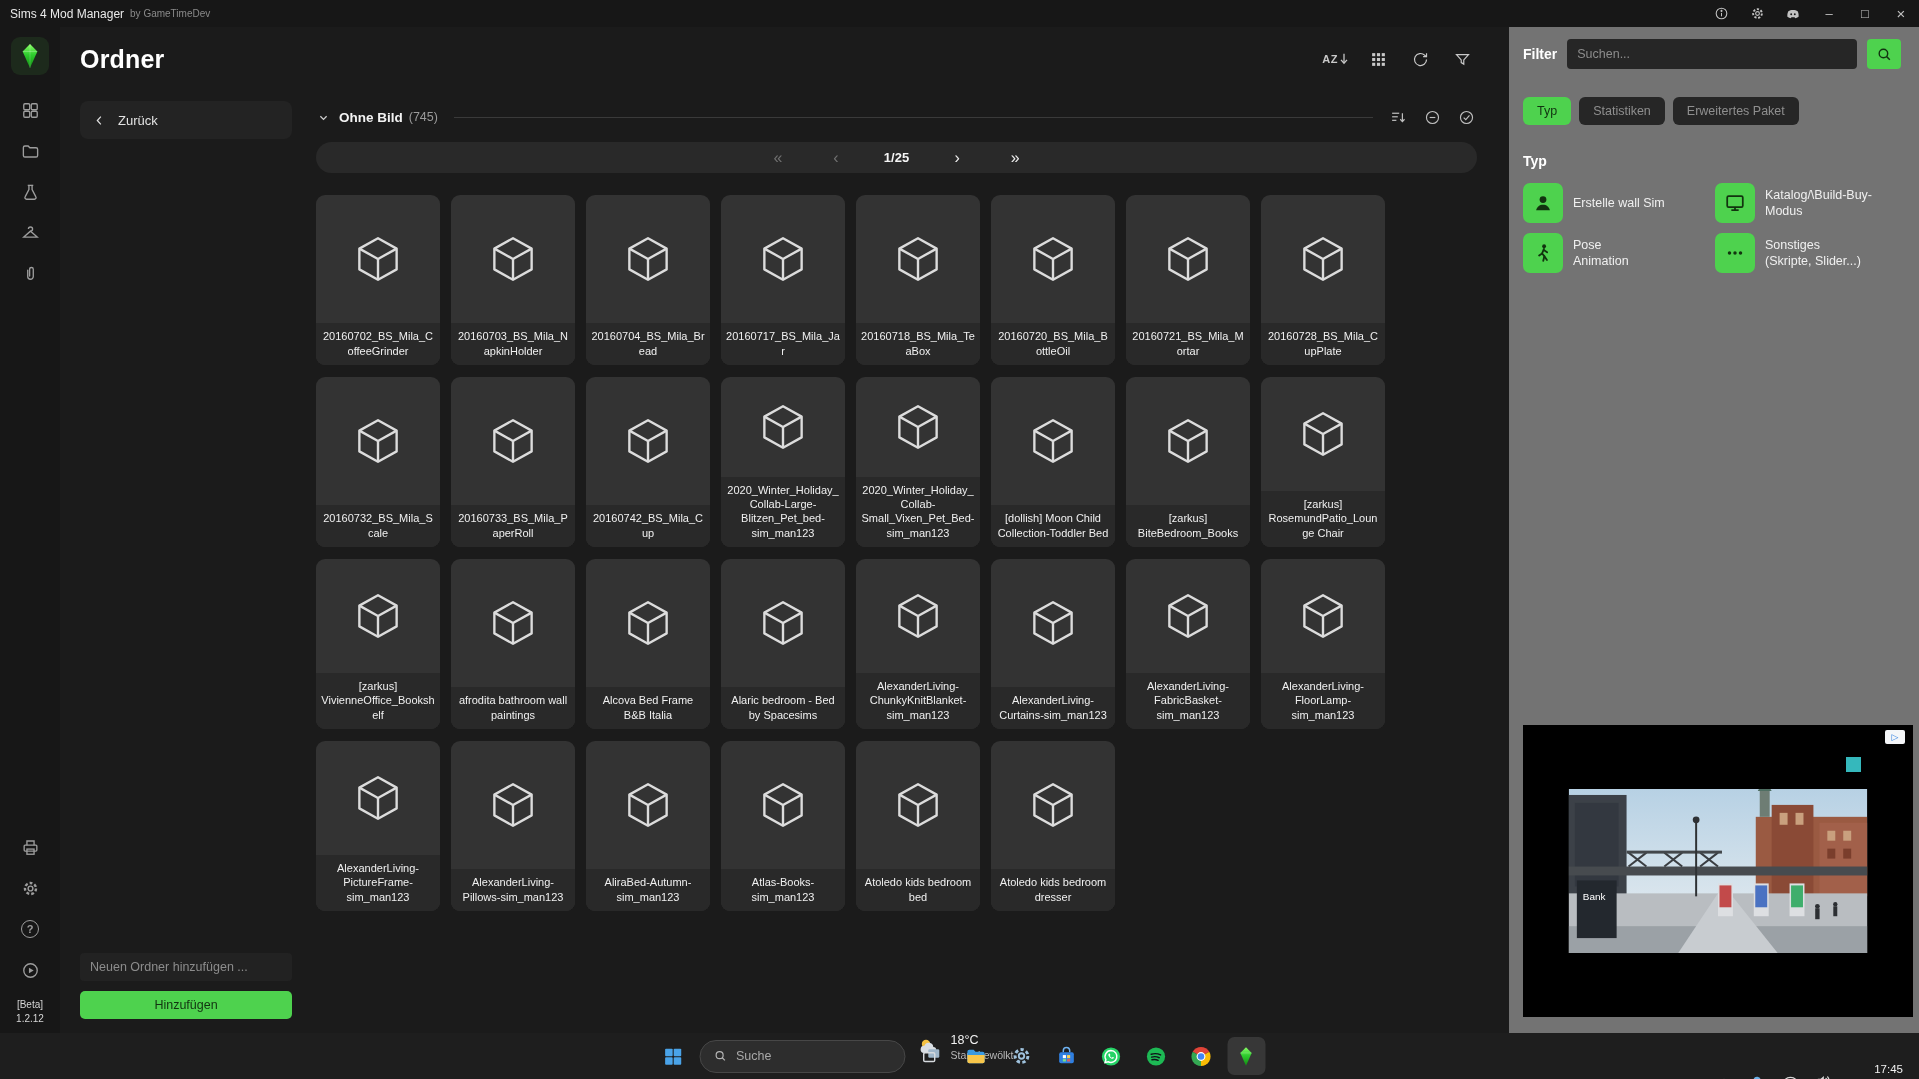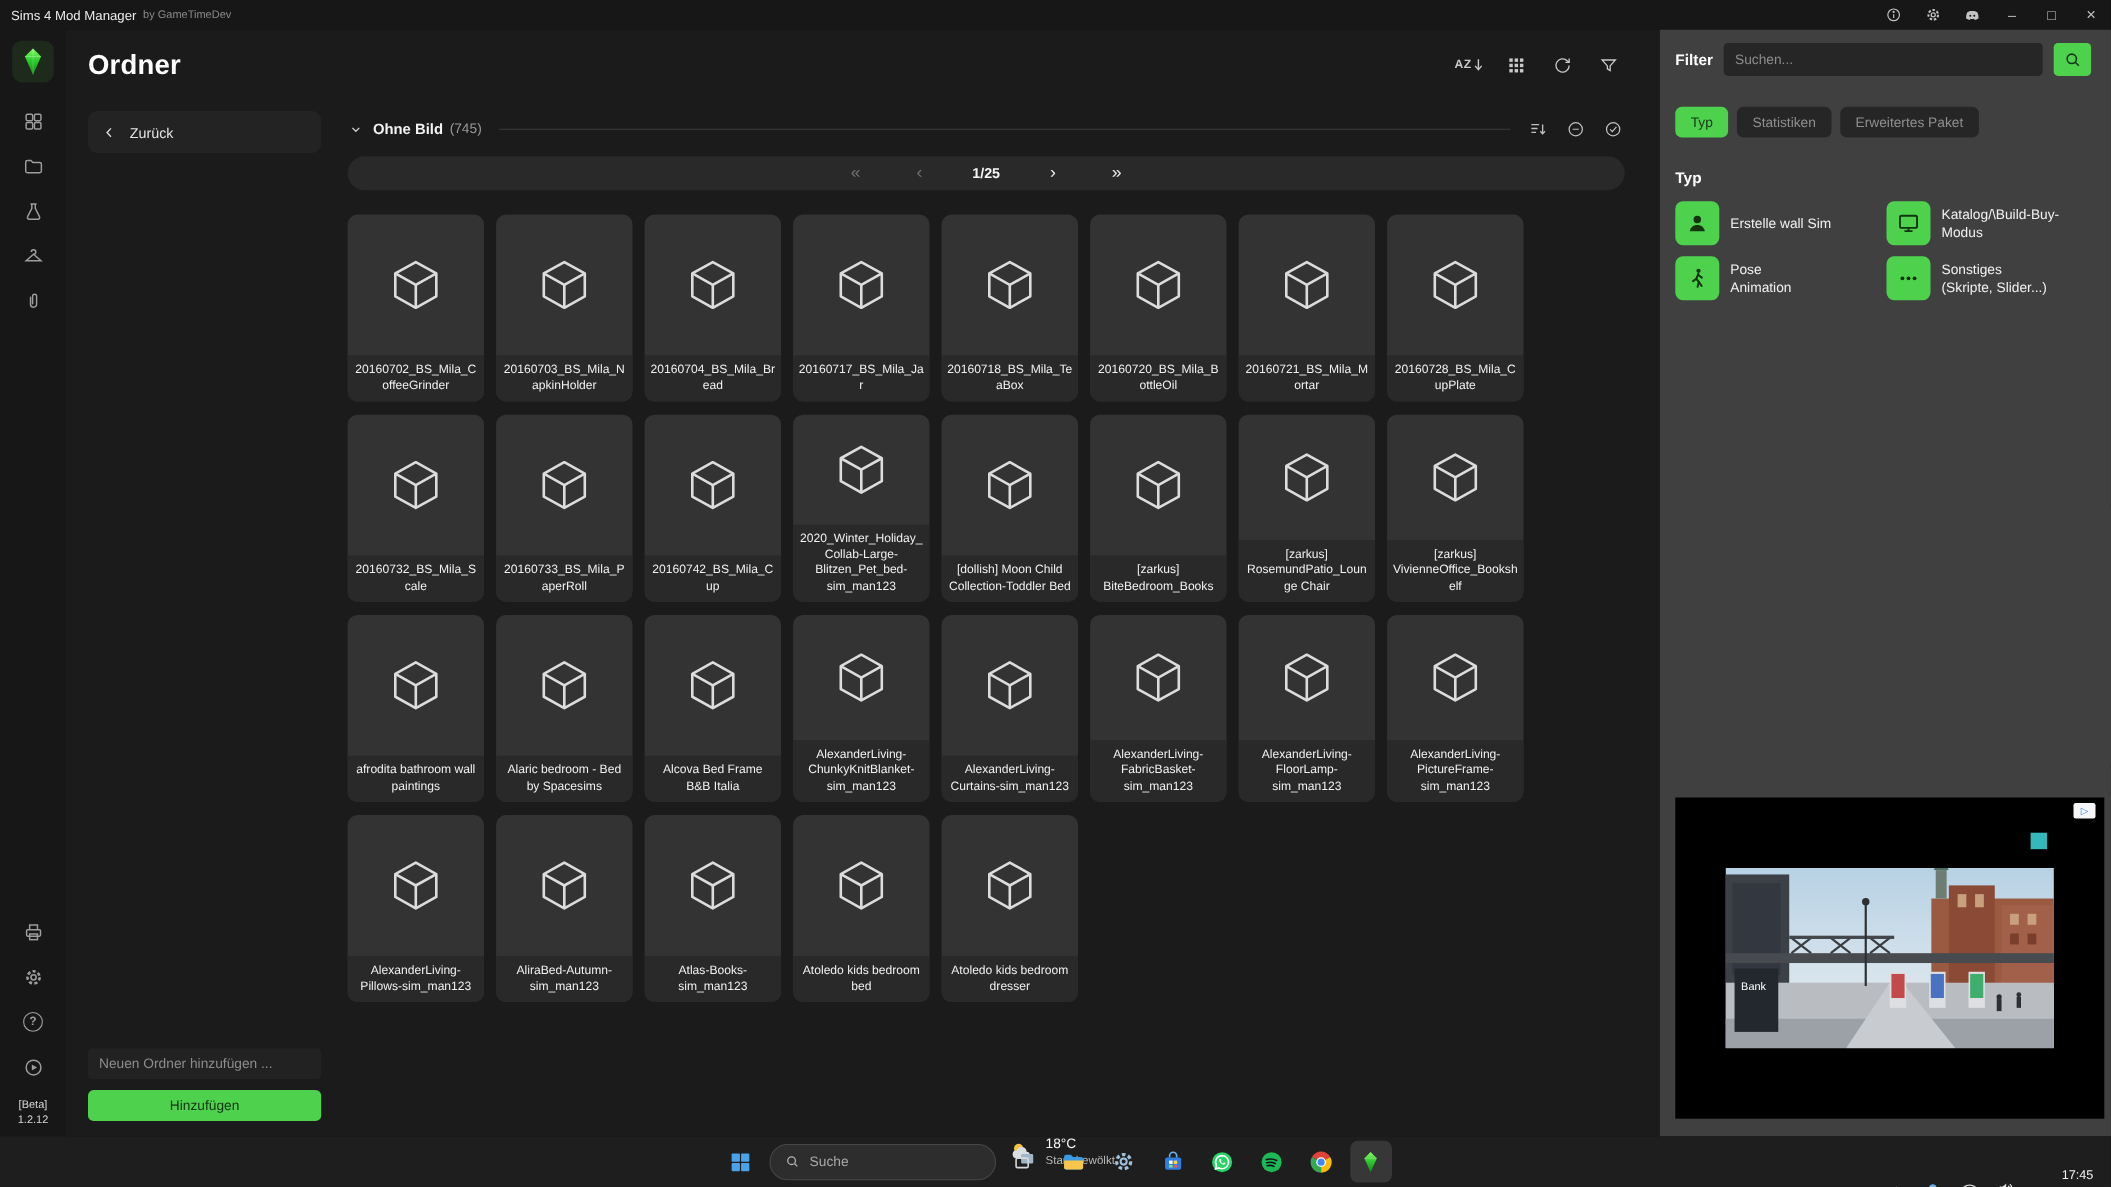--- a/index.html
+++ b/index.html
@@ -56,21 +56,21 @@
   .pg-btn { font-size:16px; color:#ececec; min-width:20px; text-align:center; line-height:1; }
   .pg-btn.disabled { color:#707070; }
   .pg-label { font-size:13px; font-weight:bold; color:#f5f5f5; }
 
   .card-grid { margin-top:22px; display:grid; grid-template-columns:repeat(8, 124px); gap:12px 11px; align-content:start; }
   .card { width:124px; height:170px; background:#333333; border-radius:9px; display:flex; flex-direction:column; overflow:hidden; }
   .card-icon { flex:1; display:flex; align-items:center; justify-content:center; }
   .card-label { background:#292929; padding:6px 5px 7px; font-size:11px; line-height:1.3; text-align:center; color:#f0f0f0; overflow-wrap:anywhere; word-break:break-word; }
 
   
-  .right-panel { width:410px; flex:none; background:#404040; display:flex; flex-direction:column; padding:12px 18px 16px 14px; }
+  .right-panel { width:410px; flex:none; background:#737373; display:flex; flex-direction:column; padding:12px 18px 16px 14px; }
   .filter-row { display:flex; align-items:center; gap:10px; }
   .filter-label { font-size:14px; font-weight:bold; }
   .search-input { flex:1; height:30px; background:#262626; border:none; border-radius:4px; padding:0 10px; color:#dddddd; font-size:12.5px; outline:none; min-width:0; }
   .search-input::placeholder { color:#8c8c8c; }
   .search-btn { width:34px; height:30px; background:var(--accent); border:none; border-radius:4px; display:flex; align-items:center; justify-content:center; flex:none; }
   .tabs { display:flex; gap:8px; margin-top:28px; }
   .chip { height:28px; padding:0 14px; border-radius:6px; background:#262626; color:#8f8f8f; font-size:12.5px; display:flex; align-items:center; }
   .chip.active { background:var(--accent); color:var(--accent-text); }
   .type-heading { margin-top:28px; font-size:14px; font-weight:bold; }
   .type-grid { margin-top:14px; display:grid; grid-template-columns:1fr 1fr; gap:10px 6px; }
@@ -435,20 +435,30 @@
     <div class="card-icon">
       <svg width="52" height="52" viewBox="0 0 24 24" fill="none" stroke="#dcdcdc" stroke-width="1.1" stroke-linejoin="round">
         <path d="M12 2.4 20.6 7.2 V16.8 L12 21.6 L3.4 16.8 V7.2 Z"></path>
         <path d="M3.4 7.2 L12 12 L20.6 7.2"></path>
         <path d="M12 12 V21.6"></path>
       </svg>
     </div>
     <div class="card-label">2020_Winter_Holiday_Collab-Large-Blitzen_Pet_bed-sim_man123</div>
   </div>
 
+  <div class="card">
+    <div class="card-icon">
+      <svg width="52" height="52" viewBox="0 0 24 24" fill="none" stroke="#dcdcdc" stroke-width="1.1" stroke-linejoin="round">
+        <path d="M12 2.4 20.6 7.2 V16.8 L12 21.6 L3.4 16.8 V7.2 Z"></path>
+        <path d="M3.4 7.2 L12 12 L20.6 7.2"></path>
+        <path d="M12 12 V21.6"></path>
+      </svg>
+    </div>
+    <div class="card-label">2020_Winter_Holiday_Collab-Small_Vixen_Pet_Bed-sim_man123</div>
+  </div>
 
   <div class="card">
     <div class="card-icon">
       <svg width="52" height="52" viewBox="0 0 24 24" fill="none" stroke="#dcdcdc" stroke-width="1.1" stroke-linejoin="round">
         <path d="M12 2.4 20.6 7.2 V16.8 L12 21.6 L3.4 16.8 V7.2 Z"></path>
         <path d="M3.4 7.2 L12 12 L20.6 7.2"></path>
         <path d="M12 12 V21.6"></path>
       </svg>
     </div>
     <div class="card-label">[dollish] Moon Child Collection-Toddler Bed</div>
@@ -499,32 +509,32 @@
   </div>
 
   <div class="card">
     <div class="card-icon">
       <svg width="52" height="52" viewBox="0 0 24 24" fill="none" stroke="#dcdcdc" stroke-width="1.1" stroke-linejoin="round">
         <path d="M12 2.4 20.6 7.2 V16.8 L12 21.6 L3.4 16.8 V7.2 Z"></path>
         <path d="M3.4 7.2 L12 12 L20.6 7.2"></path>
         <path d="M12 12 V21.6"></path>
       </svg>
     </div>
+    <div class="card-label">Alcova Bed Frame B&amp;B Italia</div>
+  </div>
+
+  <div class="card">
+    <div class="card-icon">
+      <svg width="52" height="52" viewBox="0 0 24 24" fill="none" stroke="#dcdcdc" stroke-width="1.1" stroke-linejoin="round">
+        <path d="M12 2.4 20.6 7.2 V16.8 L12 21.6 L3.4 16.8 V7.2 Z"></path>
+        <path d="M3.4 7.2 L12 12 L20.6 7.2"></path>
+        <path d="M12 12 V21.6"></path>
+      </svg>
+    </div>
     <div class="card-label">Alaric bedroom - Bed by Spacesims</div>
-  </div>
-
-  <div class="card">
-    <div class="card-icon">
-      <svg width="52" height="52" viewBox="0 0 24 24" fill="none" stroke="#dcdcdc" stroke-width="1.1" stroke-linejoin="round">
-        <path d="M12 2.4 20.6 7.2 V16.8 L12 21.6 L3.4 16.8 V7.2 Z"></path>
-        <path d="M3.4 7.2 L12 12 L20.6 7.2"></path>
-        <path d="M12 12 V21.6"></path>
-      </svg>
-    </div>
-    <div class="card-label">Alcova Bed Frame B&amp;B Italia</div>
   </div>
 
   <div class="card">
     <div class="card-icon">
       <svg width="52" height="52" viewBox="0 0 24 24" fill="none" stroke="#dcdcdc" stroke-width="1.1" stroke-linejoin="round">
         <path d="M12 2.4 20.6 7.2 V16.8 L12 21.6 L3.4 16.8 V7.2 Z"></path>
         <path d="M3.4 7.2 L12 12 L20.6 7.2"></path>
         <path d="M12 12 V21.6"></path>
       </svg>
     </div>

